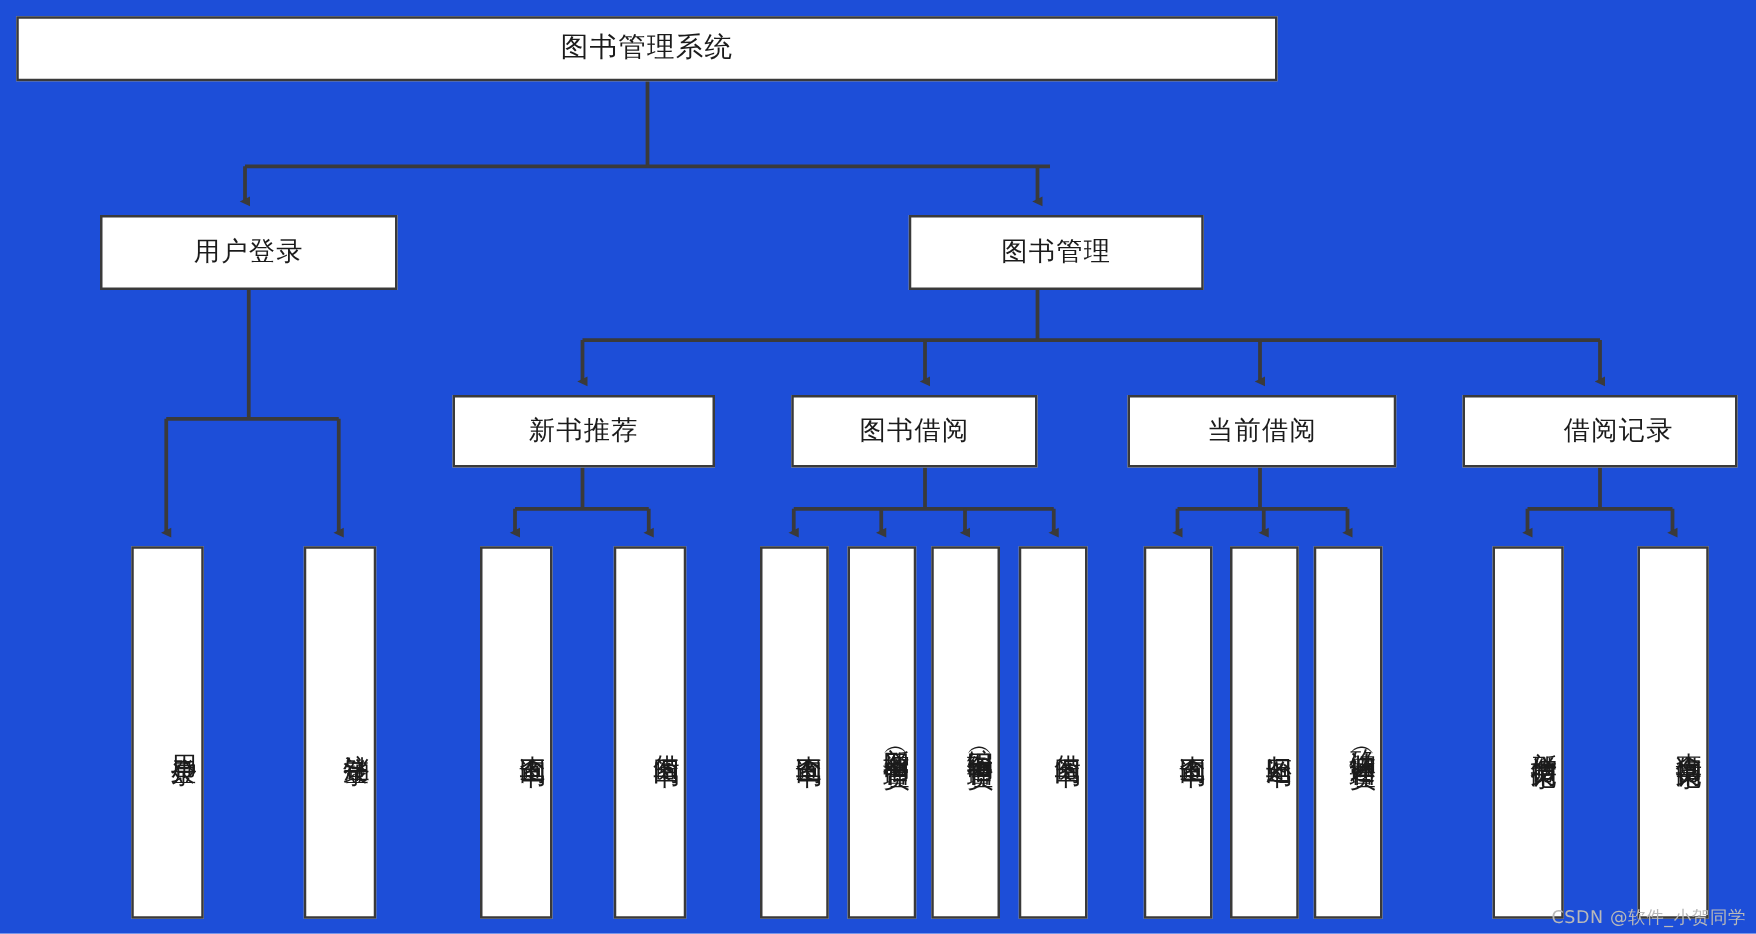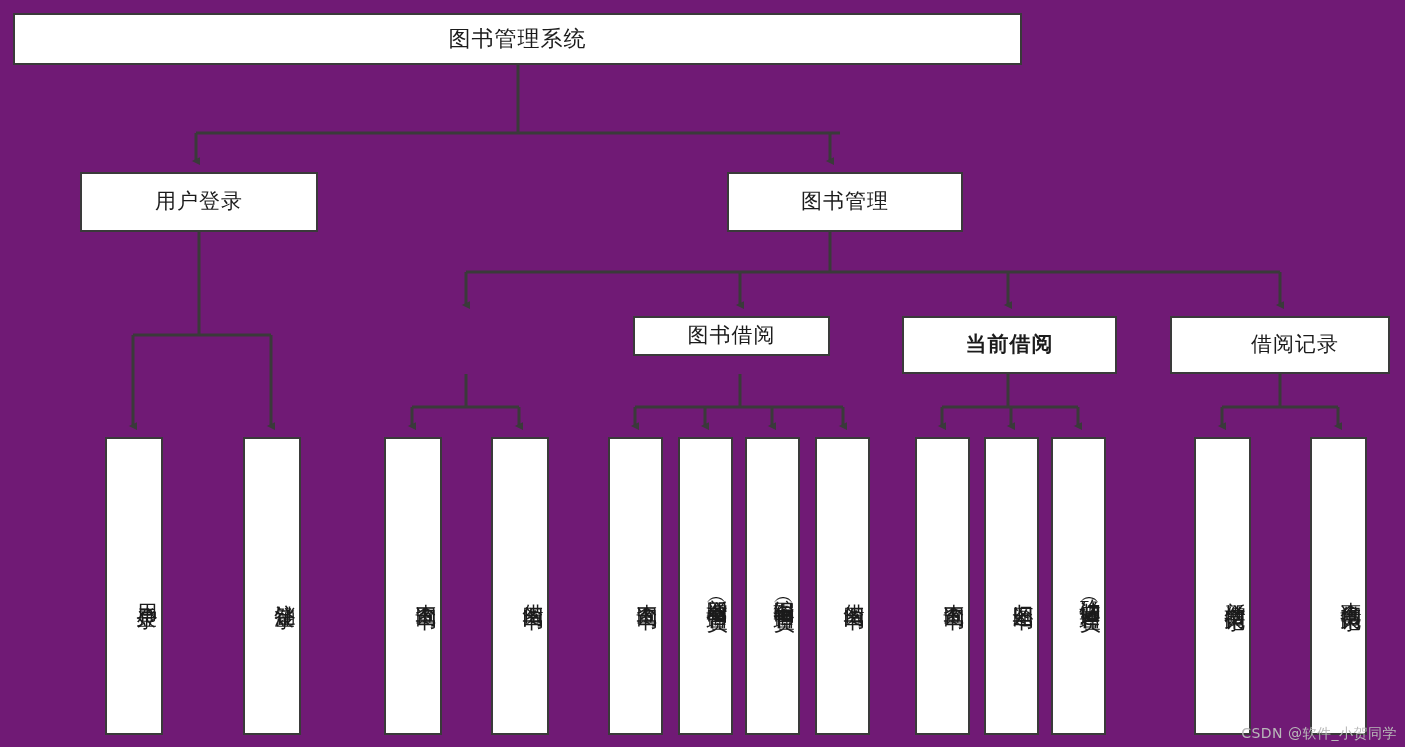--- a/index.html
+++ b/index.html
@@ -5,21 +5,21 @@
 <style>
   html, body {
     margin: 0;
     padding: 0;
     background: #ffffff;
   }
   #diagram-root {
     position: relative;
     width: 1405px;
     height: 747px;
-    background: #701a75;
+    background: #1d4ed8;
     font-family: "DejaVu Sans", "Liberation Sans", sans-serif;
     overflow: hidden;
   }
   #edge-layer {
     position: absolute;
     left: 0;
     top: 0;
     width: 1405px;
     height: 747px;
     pointer-events: none;
@@ -124,22 +124,23 @@
       <path d="M1222,407 L1222,426" marker-end="url(#arrowhead)"></path>
       <path d="M1338,407 L1338,426" marker-end="url(#arrowhead)"></path>
     </g>
   </svg>
 
   <div class="node node-h node-root" style="left:13px; top:13px; width:1009px; height:52px;">图书管理系统</div>
 
   <div class="node node-h" style="left:80px; top:172px; width:238px; height:60px;">用户登录</div>
   <div class="node node-h" style="left:712px; top:172px; width:236px; height:60px;margin-left:15px;">图书管理</div>
 
-  <div class="node node-h" style="left:633px; top:316px; width:197px; height:40px;">图书借阅</div>
-  <div class="node node-h" style="left:902px; top:316px; width:215px; height:58px;font-weight:bold;">当前借阅</div>
+  <div class="node node-h" style="left:362px; top:316px; width:210px; height:58px;">新书推荐</div>
+  <div class="node node-h" style="left:633px; top:316px; width:197px; height:58px;">图书借阅</div>
+  <div class="node node-h" style="left:902px; top:316px; width:215px; height:58px;">当前借阅</div>
   <div class="node node-h" style="left:1170px; top:316px; width:220px; height:58px;padding-left:30px;">借阅记录</div>
 
   <div class="node node-v" style="left:105px; top:437px; width:58px; height:298px;">
     <span class="vlabel">用户登录</span>
   </div>
   <div class="node node-v" style="left:243px; top:437px; width:58px; height:298px;">
     <span class="vlabel">注销登录</span>
   </div>
 
   <div class="node node-v" style="left:384px; top:437px; width:58px; height:298px;">

